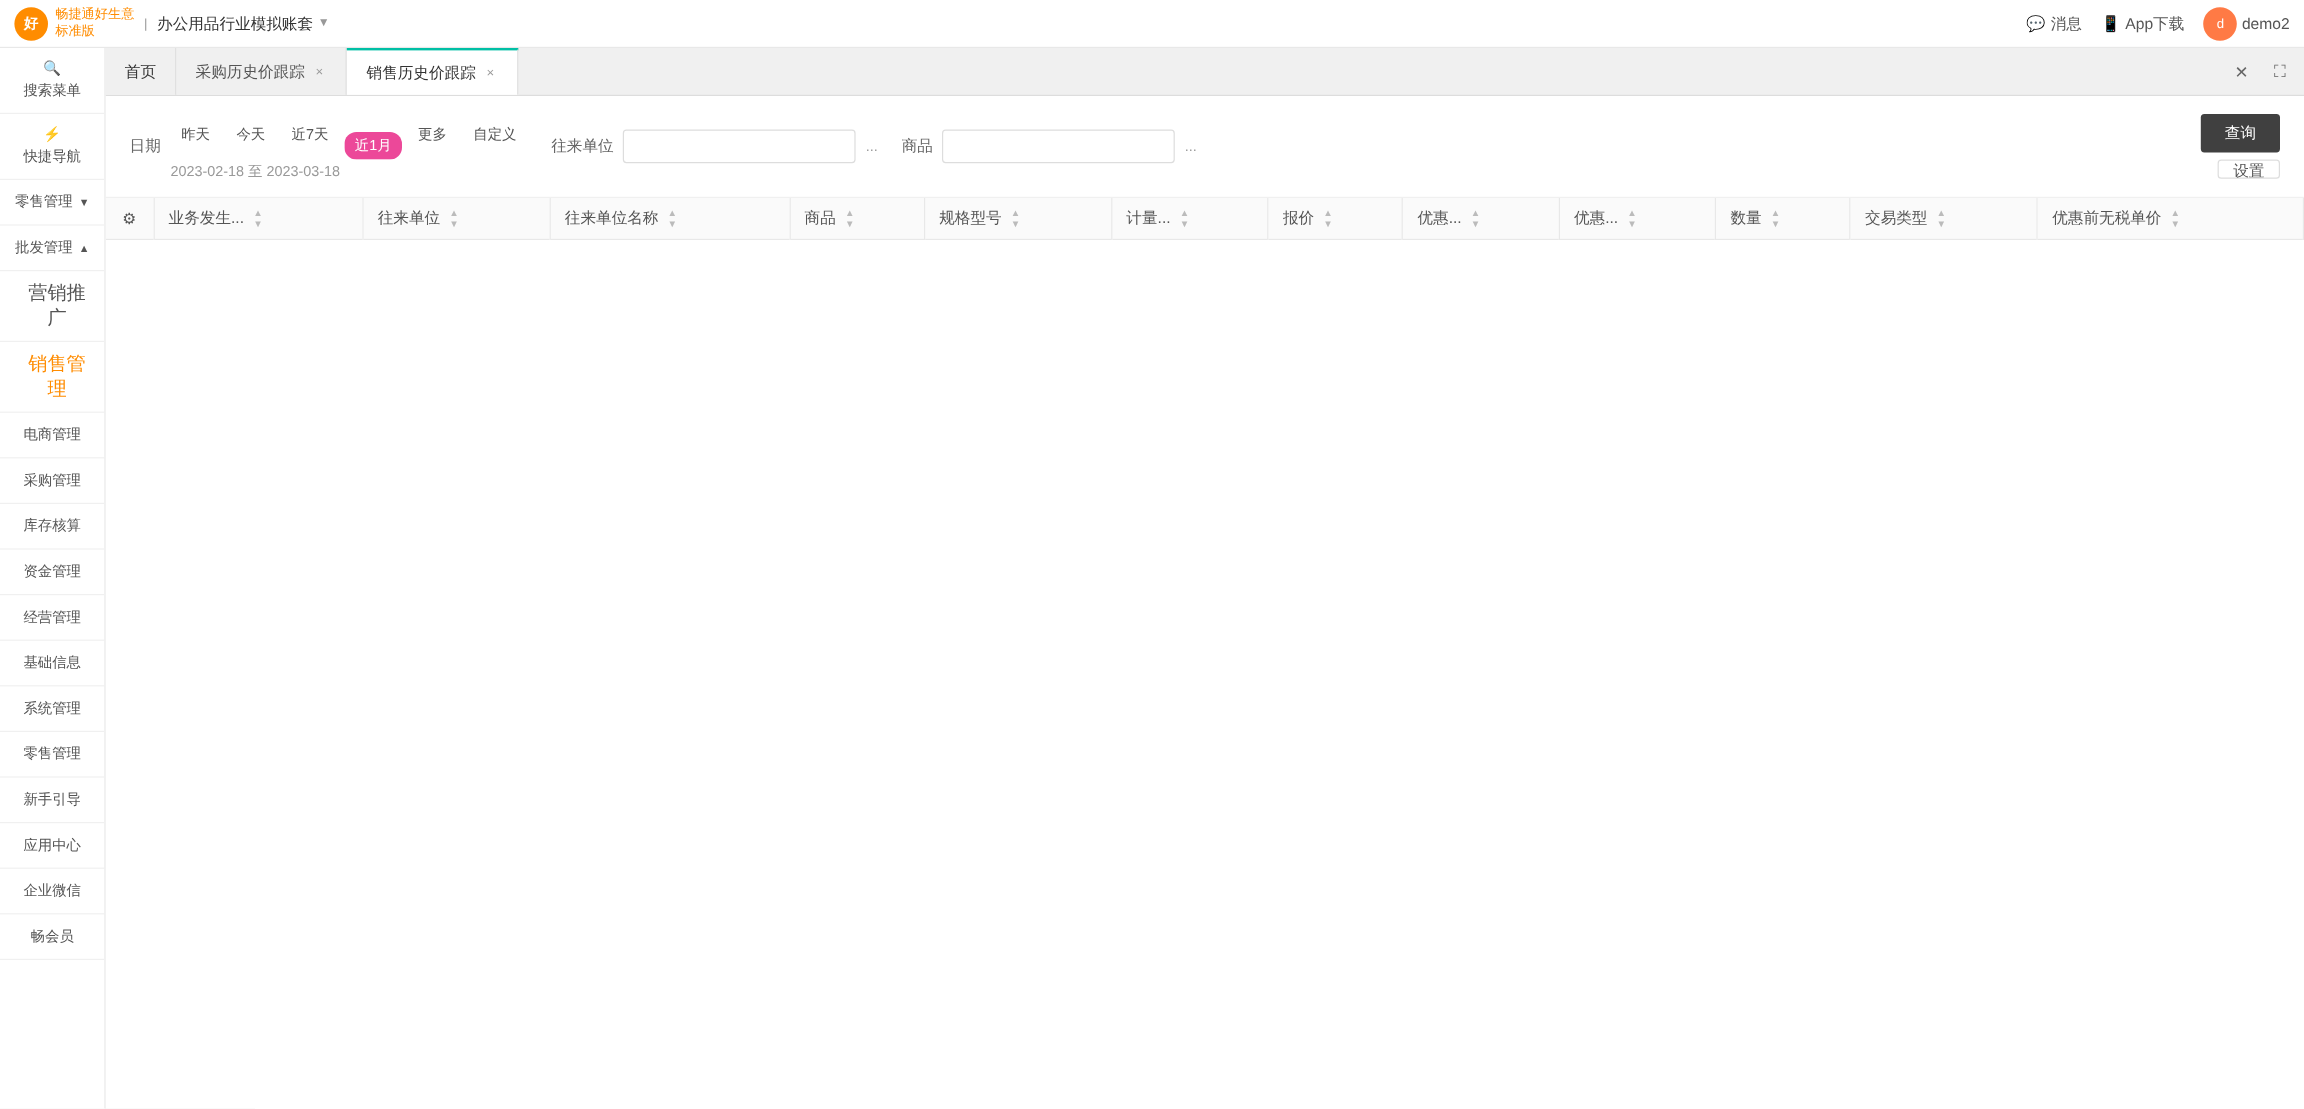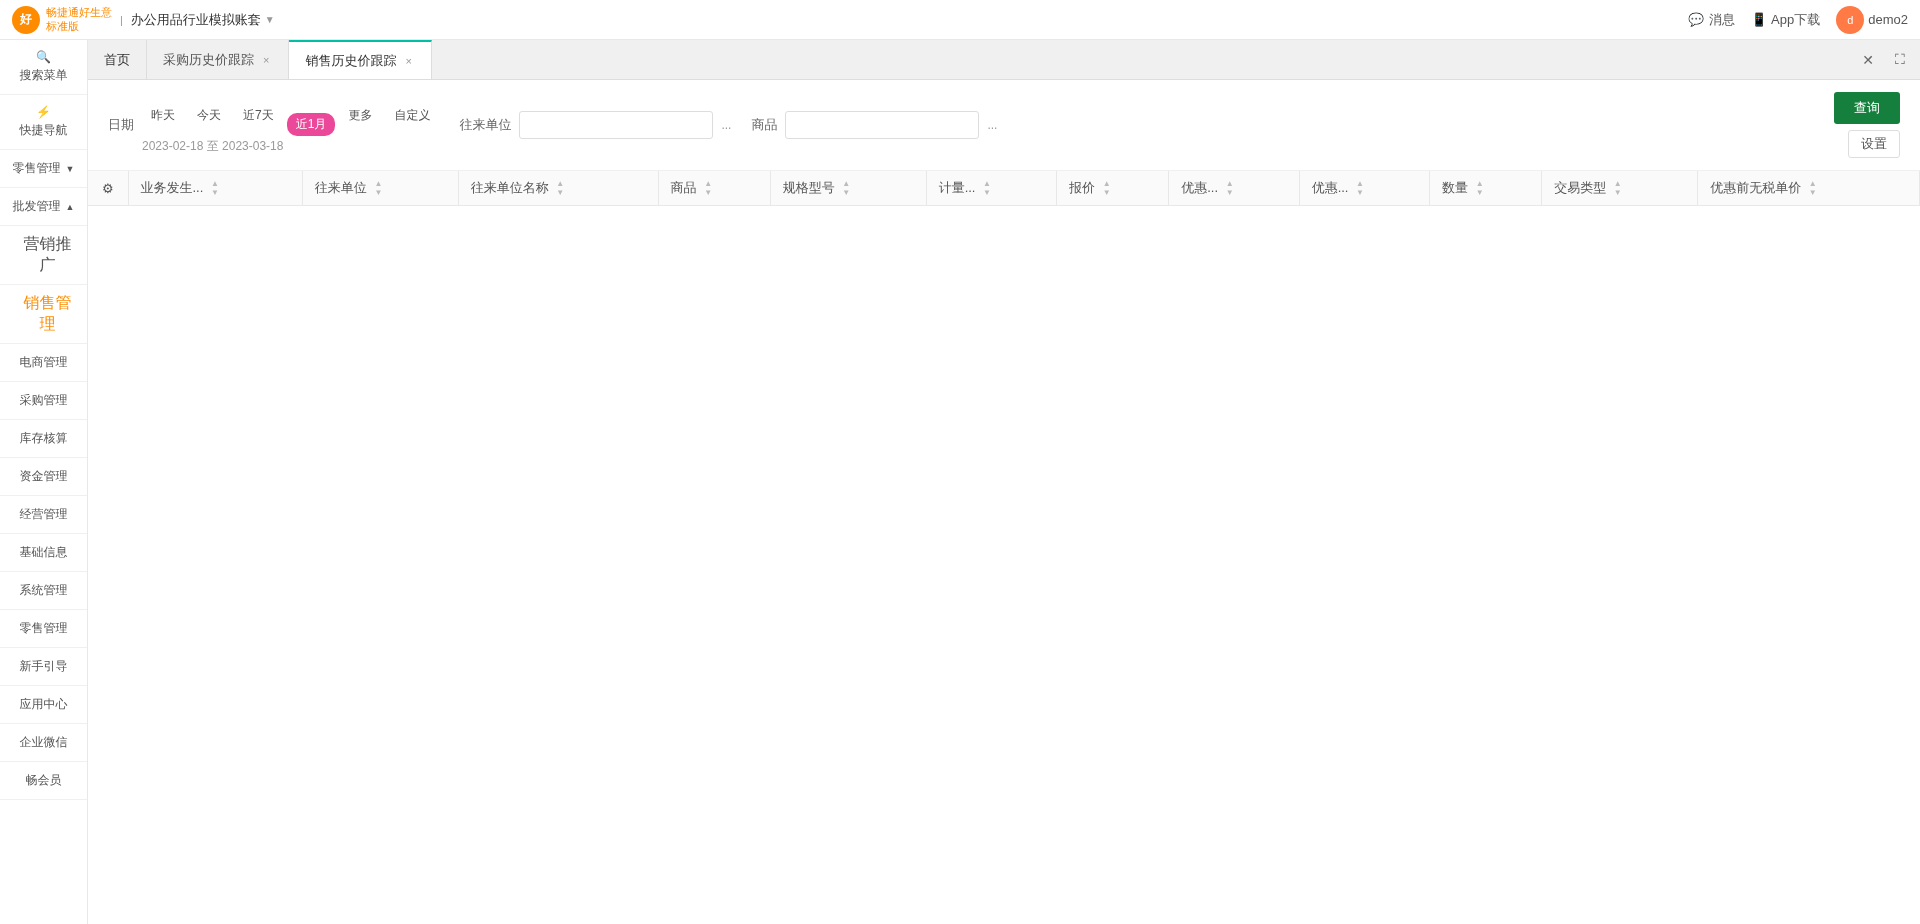--- a/index.html
+++ b/index.html
@@ -308,30 +308,30 @@
       min-width: 200px;
     }
     .filter-dots {
       color: #999;
       font-size: 12px;
       cursor: pointer;
     }
     .query-btn {
       height: 32px;
       padding: 0 20px;
-      background: #15803d;
+      background: #404040;
       color: #fff;
       border: none;
       border-radius: 3px;
       font-size: 13px;
       cursor: pointer;
       white-space: nowrap;
     }
     .settings-btn {
-      height: 28px;
+      height: 16px;
       padding: 0 12px;
       background: #fff;
       color: #555;
       border: 1px solid #ddd;
       border-radius: 3px;
       font-size: 13px;
       cursor: pointer;
     }
 
     

